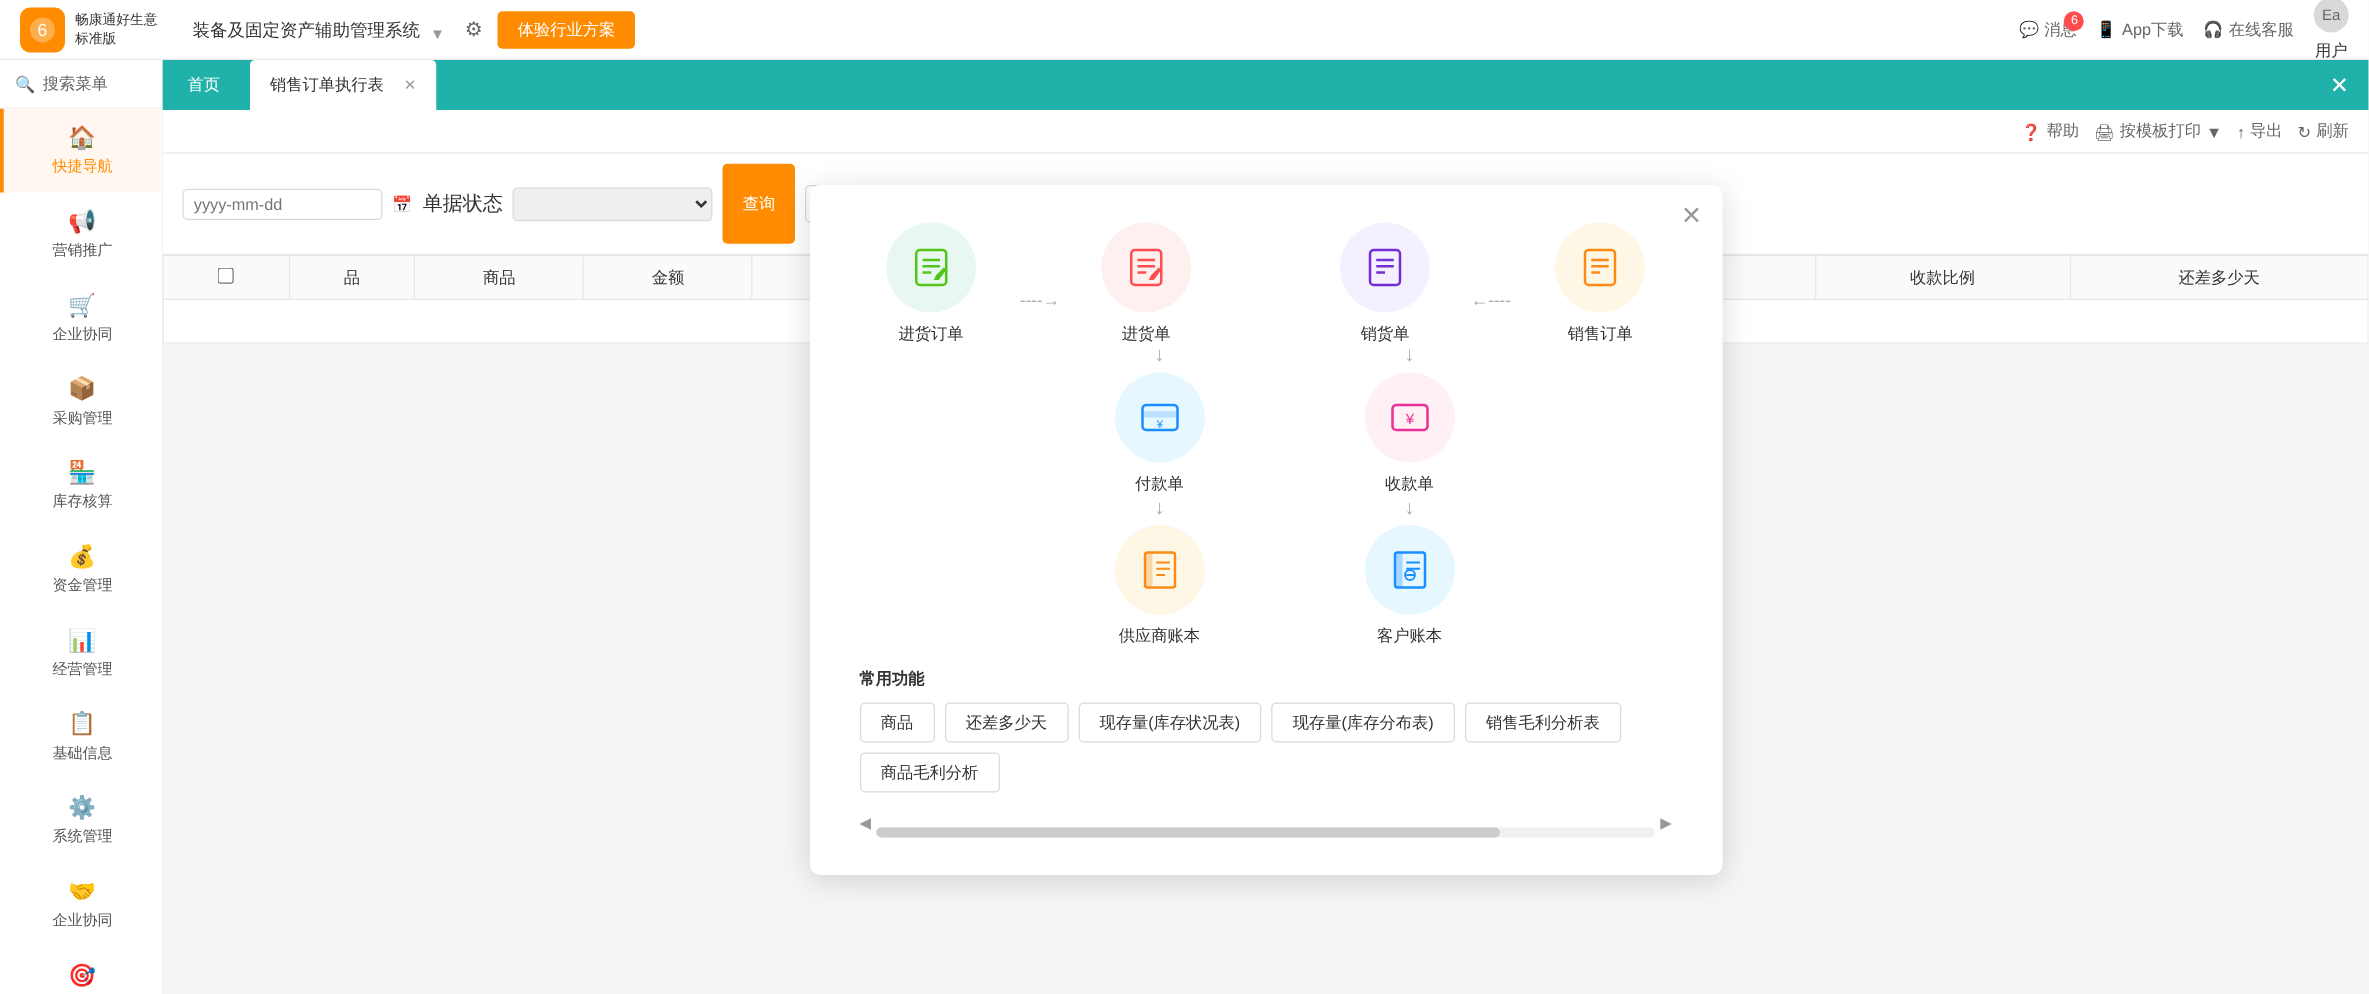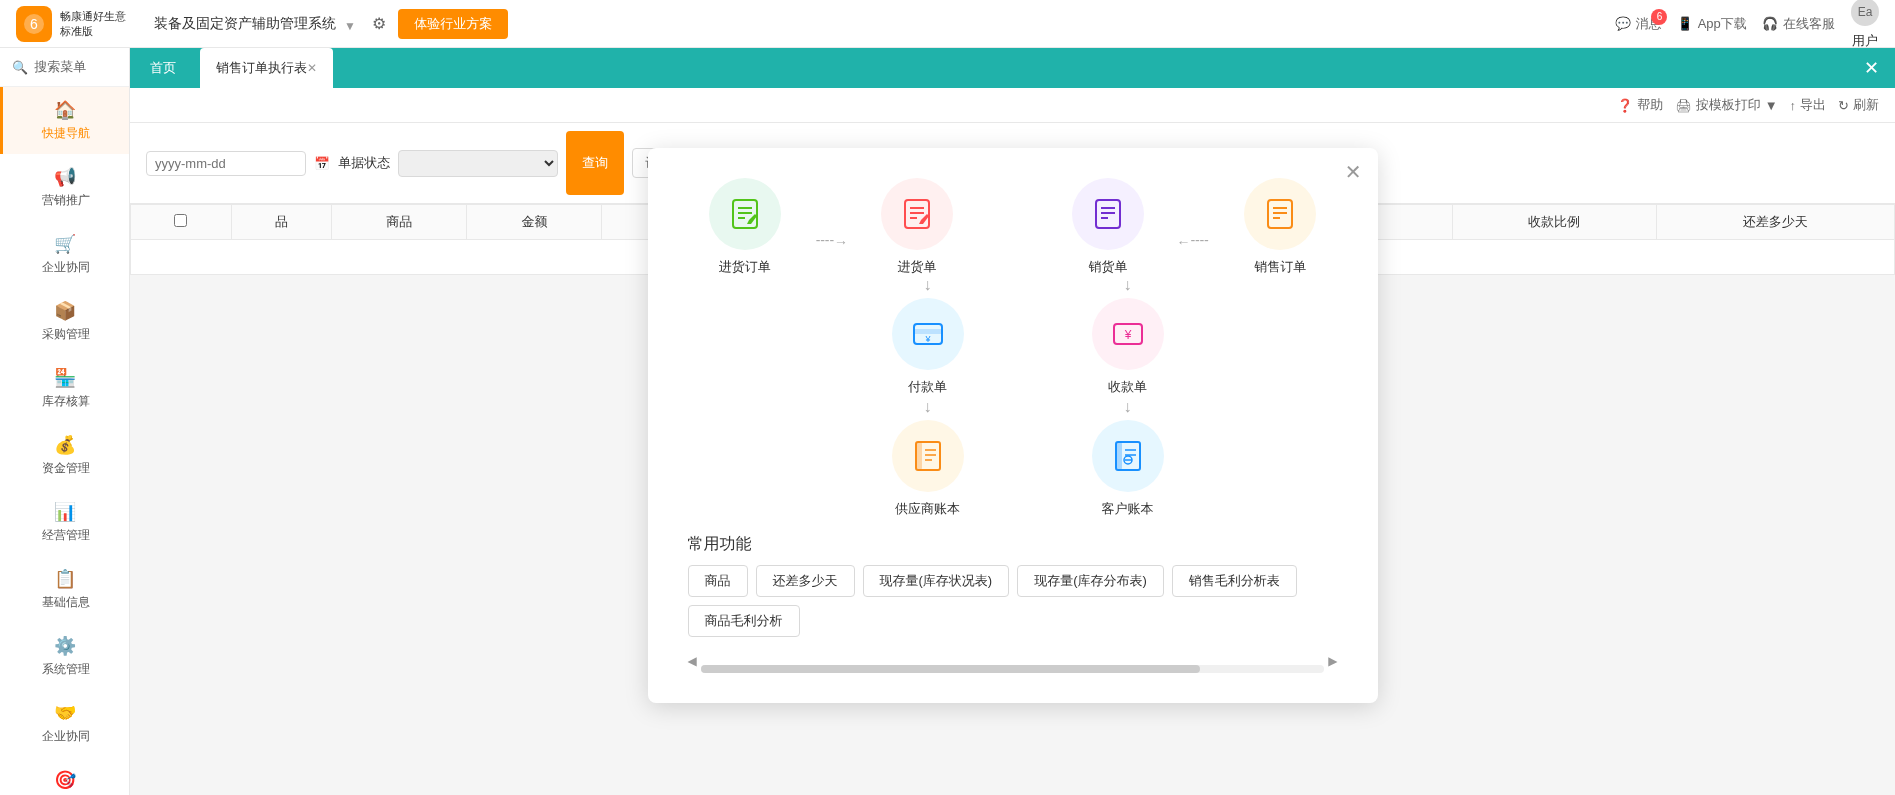--- a/index.html
+++ b/index.html
@@ -31,21 +31,21 @@
 
     
     .sidebar-search { padding: 10px 12px; border-bottom: 1px solid #f0f0f0; display: flex; align-items: center; gap: 6px; color: #666; font-size: 13px; cursor: pointer; }
     .sidebar-item { padding: 12px 8px; display: flex; flex-direction: column; align-items: center; gap: 4px; cursor: pointer; border-left: 3px solid transparent; font-size: 12px; color: #555; }
     .sidebar-item.active { border-left-color: #ff8c00; background: #fff7f0; color: #ff8c00; }
     .sidebar-icon { font-size: 18px; }
     .sidebar-item.active .sidebar-icon { color: #ff8c00; }
 
     
     .tab-home { padding: 0 20px; height: 40px; display: flex; align-items: center; color: white; font-size: 13px; cursor: pointer; }
-    .tab-item { padding: 0 16px; height: 40px; display: flex; align-items: center; gap: 0; background: white; color: #333; font-size: 13px; cursor: pointer; border-radius: 4px 4px 0 0; margin-left: 4px; }
+    .tab-item { padding: 0 16px; height: 40px; display: flex; align-items: center; gap: 16px; background: white; color: #333; font-size: 13px; cursor: pointer; border-radius: 4px 4px 0 0; margin-left: 4px; }
     .tab-close { color: #999; font-size: 12px; }
     .close-x { margin-left: auto; color: white; font-size: 18px; cursor: pointer; margin-right: 16px; }
 
     
     .page-toolbar { background: white; padding: 8px 16px; display: flex; align-items: center; justify-content: flex-end; gap: 12px; border-bottom: 1px solid #e8e8e8; }
     .toolbar-btn { display: flex; align-items: center; gap: 4px; color: #666; font-size: 13px; cursor: pointer; }
 
     
     .filter-bar { background: white; padding: 8px 16px; display: flex; align-items: center; gap: 8px; border-bottom: 1px solid #e8e8e8; flex-wrap: wrap; }
     .filter-input { border: 1px solid #d9d9d9; border-radius: 4px; padding: 4px 8px; font-size: 13px; color: #333; width: 160px; }
@@ -74,21 +74,21 @@
     .flow-circle.red { background: #fff0f0; color: #ff4d4f; }
     .flow-circle.purple { background: #f5f0ff; color: #722ed1; }
     .flow-circle.orange { background: #fff7e6; color: #fa8c16; }
     .flow-circle.blue { background: #e6f7ff; color: #1890ff; }
     .flow-circle.pink { background: #fff0f6; color: #eb2f96; }
     .flow-label { font-size: 13px; color: #333; text-align: center; }
     .flow-arrow-h-dashed { display: flex; align-items: center; color: #aaa; font-size: 14px; width: 60px; justify-content: center; margin-bottom: 20px; letter-spacing: -2px; }
 
     
     .common-funcs { margin-top: 16px; }
-    .common-funcs-title { font-size: 16px; color: #333; font-weight: 400; margin-bottom: 10px; }
+    .common-funcs-title { font-size: 13px; color: #333; font-weight: 700; margin-bottom: 10px; }
     .func-row { display: flex; flex-wrap: wrap; gap: 8px; margin-bottom: 8px; }
     .func-btn { border: 1px solid #d9d9d9; background: white; color: #333; padding: 6px 16px; border-radius: 4px; cursor: pointer; font-size: 13px; }
 
     
     .modal-scroll-bar { height: 8px; background: #f0f0f0; border-radius: 4px; margin-top: 16px; position: relative; }
     .modal-scroll-thumb { height: 8px; background: #ccc; border-radius: 4px; width: 80%; position: absolute; left: 0; }
     .scroll-arrow { color: #999; cursor: pointer; font-size: 12px; }
     .scroll-row { display: flex; align-items: center; gap: 4px; margin-top: 12px; }
 
     
@@ -227,21 +227,21 @@
           </div>
           <div class="toolbar-btn">
             <span>↻</span>
             <span>刷新</span>
           </div>
         </div>
 
         <div class="filter-bar">
           <input class="filter-input" type="text" placeholder="yyyy-mm-dd" style="">
           <span style="color:#999;cursor:pointer;">📅</span>
-          <span style="color:#333;font-size:13px;">单据状态</span>
+          <span style="color:#333;font-size:16px;">单据状态</span>
           <select class="filter-select">
             <option value=""></option>
           </select>
           <button class="search-btn">查询</button>
           <button class="set-btn">设置</button>
           <span class="more-cond">更多条件</span>
         </div>
 
         <div class="table-container">
           <table class="data-table">

